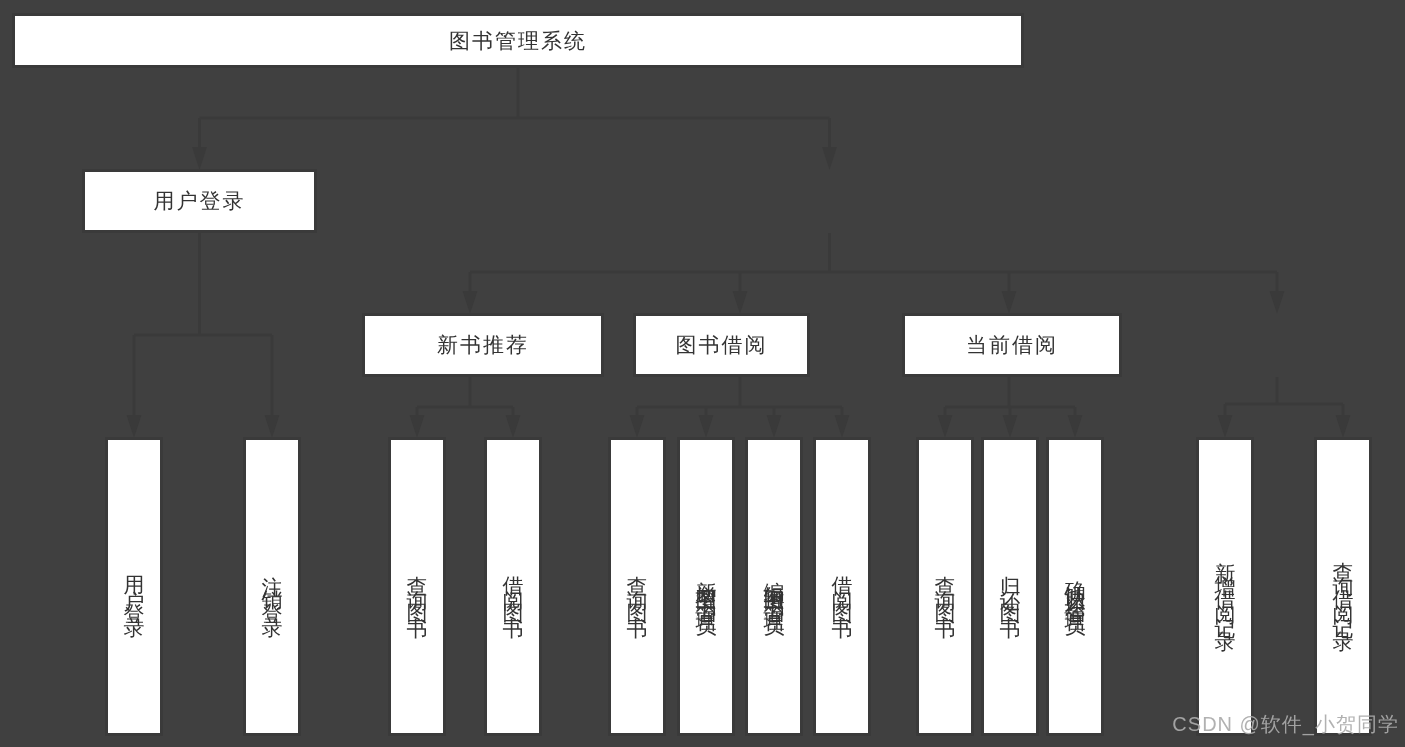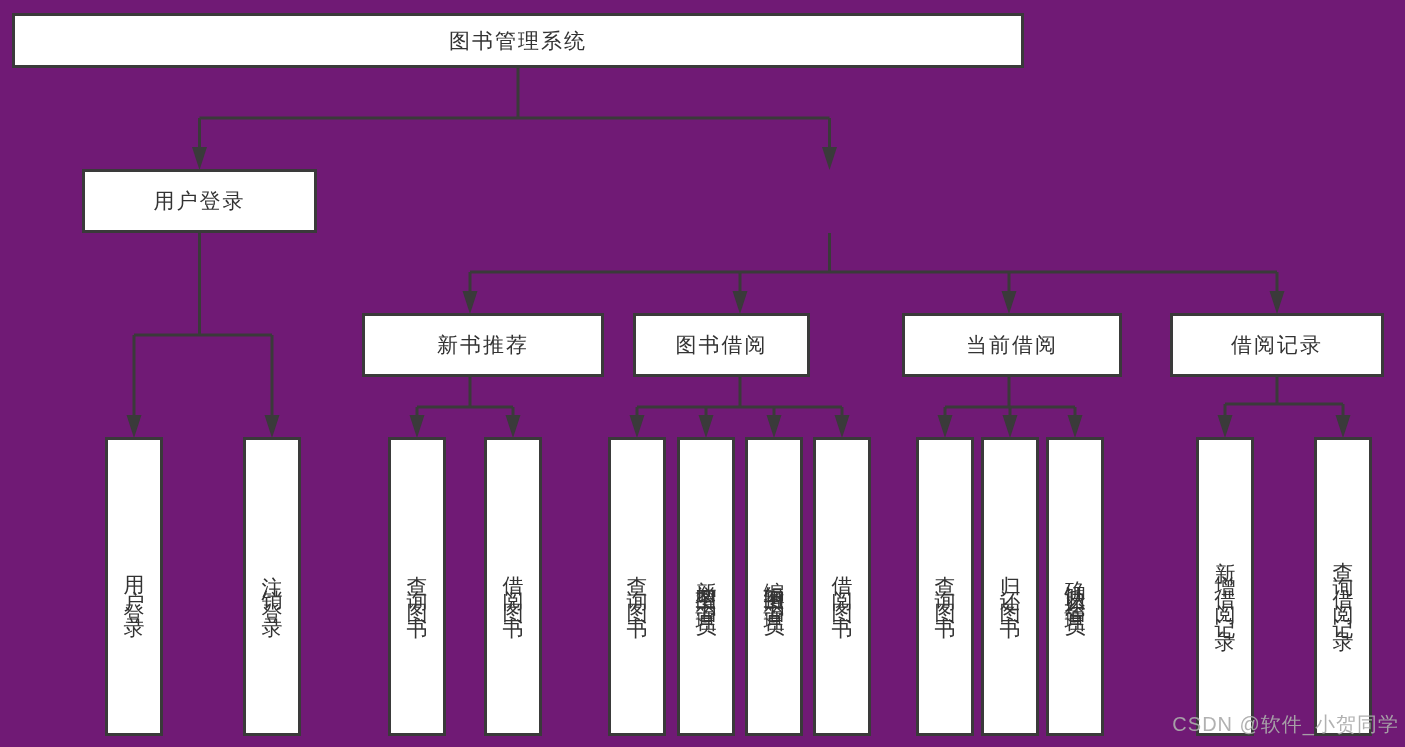--- a/index.html
+++ b/index.html
@@ -1,19 +1,19 @@
 <!DOCTYPE html>
 <html><head>
 <meta charset="utf-8">
 <style>
   html,body { margin:0; padding:0; background:#ffffff; }
   #canvas {
     position:relative;
     width:1405px; height:747px;
-    background:#701a75;
+    background:#404040;
     font-family:"Liberation Sans", sans-serif;
     overflow:hidden;
   }
   #edges { position:absolute; left:0; top:0; width:1405px; height:747px; }
   .node {
     position:absolute;
     box-sizing:border-box;
     border:3px solid #3a3a3a;
     background:#ffffff;
     display:flex; align-items:center; justify-content:center;
@@ -76,21 +76,20 @@
       <polygon points="1335.5,415 1350.5,415 1343,438" fill="#3a3a3a"></polygon>
     </svg>
 
   <div class="node hbox" style="left:12px; top:13px; width:1012px; height:55px;">图书管理系统</div>
 
   <div class="node hbox" style="left:82px; top:169px; width:235px;">用户登录</div>
 
   <div class="node hbox" style="left:362px; top:313px; width:242px;">新书推荐</div>
   <div class="node hbox" style="left:633px; top:313px; width:177px;">图书借阅</div>
   <div class="node hbox" style="left:902px; top:313px; width:220px;">当前借阅</div>
-  <div class="node hbox" style="left:1170px; top:313px; width:214px;">借阅记录</div>
 
   <div class="node vbox" style="left:105px; top:437px;">
        <span>用户登录</span>
     </div>
   <div class="node vbox" style="left:243px; top:437px;">
        <span>注销登录</span>
     </div>
 
   <div class="node vbox" style="left:388px; top:437px;">
        <span>查询图书</span>

